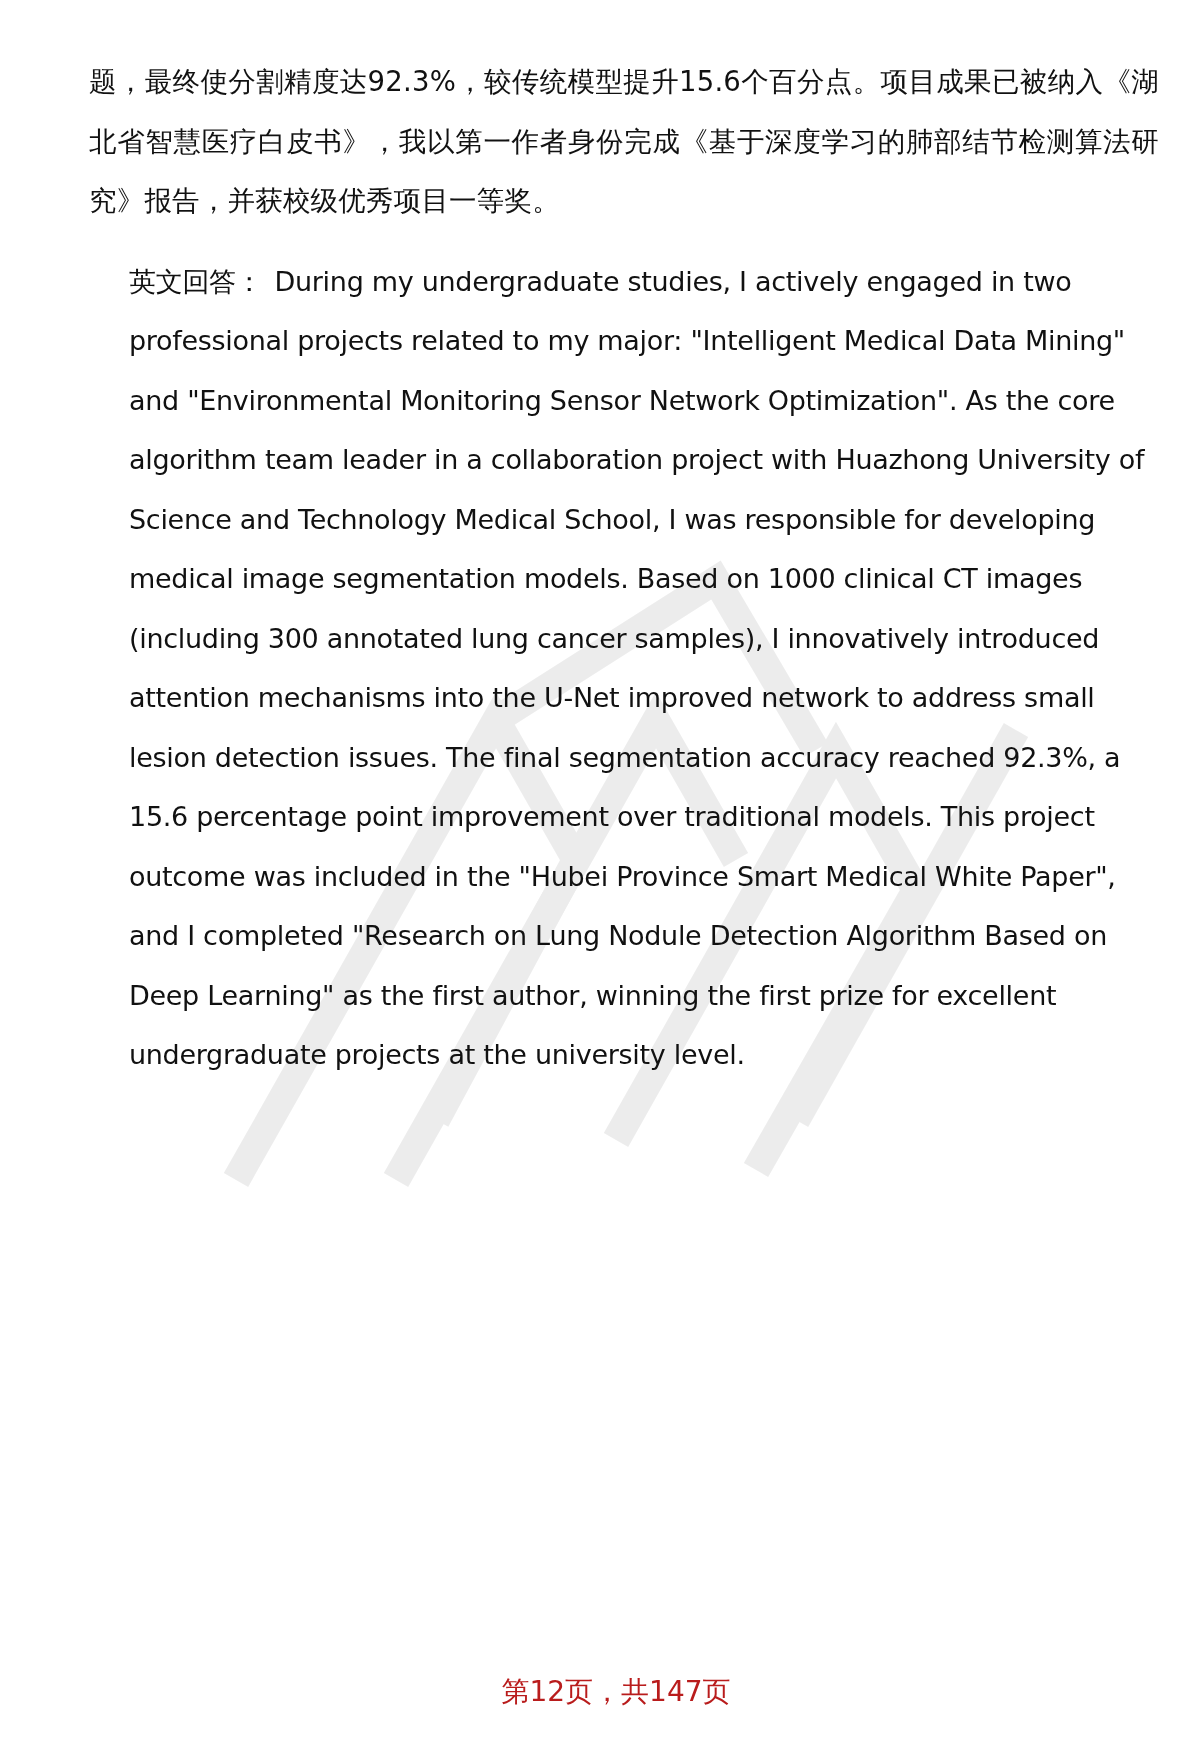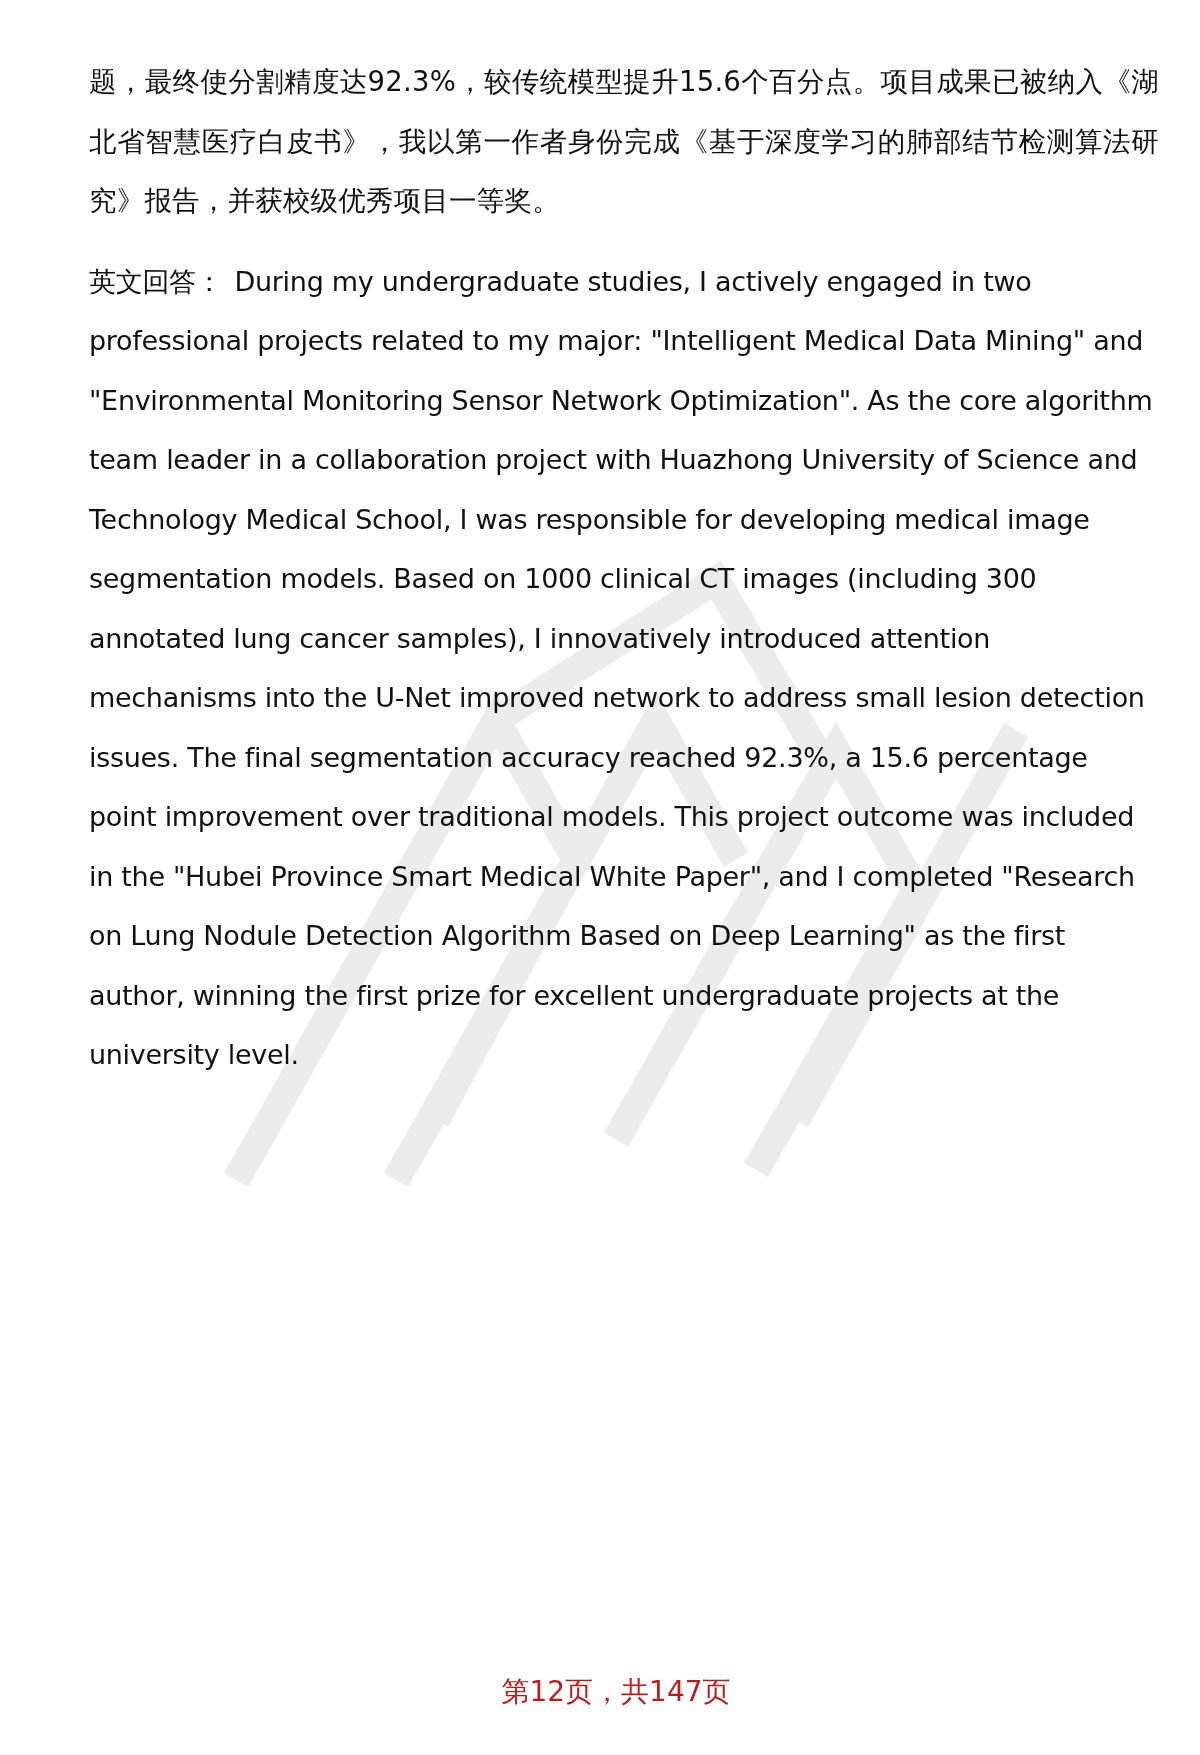--- a/index.html
+++ b/index.html
@@ -12,21 +12,21 @@
   .watermark {
     position: absolute; left: 180px; top: 520px; width: 900px; height: 700px;
     pointer-events: none; opacity: 0.07;
   }
   .content {
     position: absolute; left: 73px; top: 52px; width: 1070px;
     font-size: 27.5px; line-height: 59.5px;
   }
   .para { margin: 0 0 21px 0; text-align: justify; text-justify: inter-character; }
   .para.cn { letter-spacing: 0.2px; }
-  .para.en { font-family: "DejaVu Sans", sans-serif; font-size: 27px; letter-spacing: -0.3px; text-align: left; }
+  .para.en { font-family: "DejaVu Sans", sans-serif; font-size: 27px; letter-spacing: -0.3px; text-align: left; margin-left: 40px; }
   .label { margin-right: 12px; }
   .footer {
     position: absolute; left: 0; width: 1200px; top: 1672px; text-align: center;
     font-size: 28px; line-height: 40px; color: #b91c1c;
   }
 </style>
 </head>
 <body>
 
 <div class="page">

